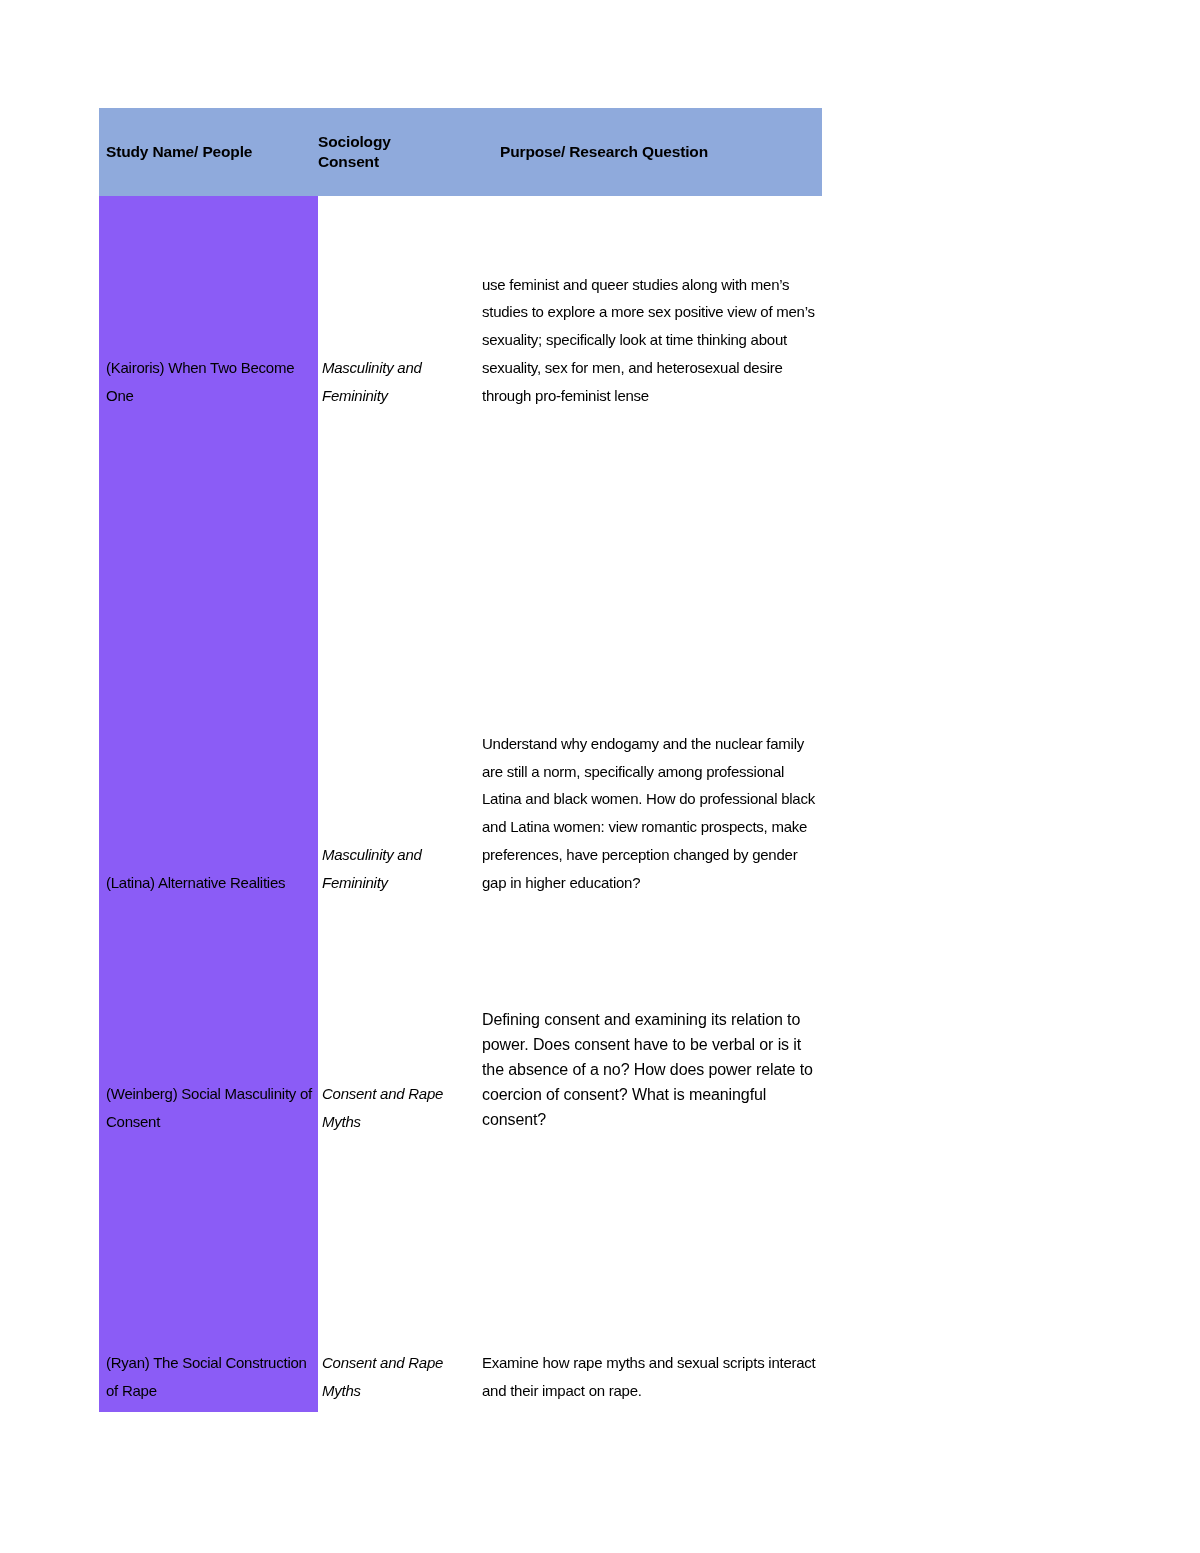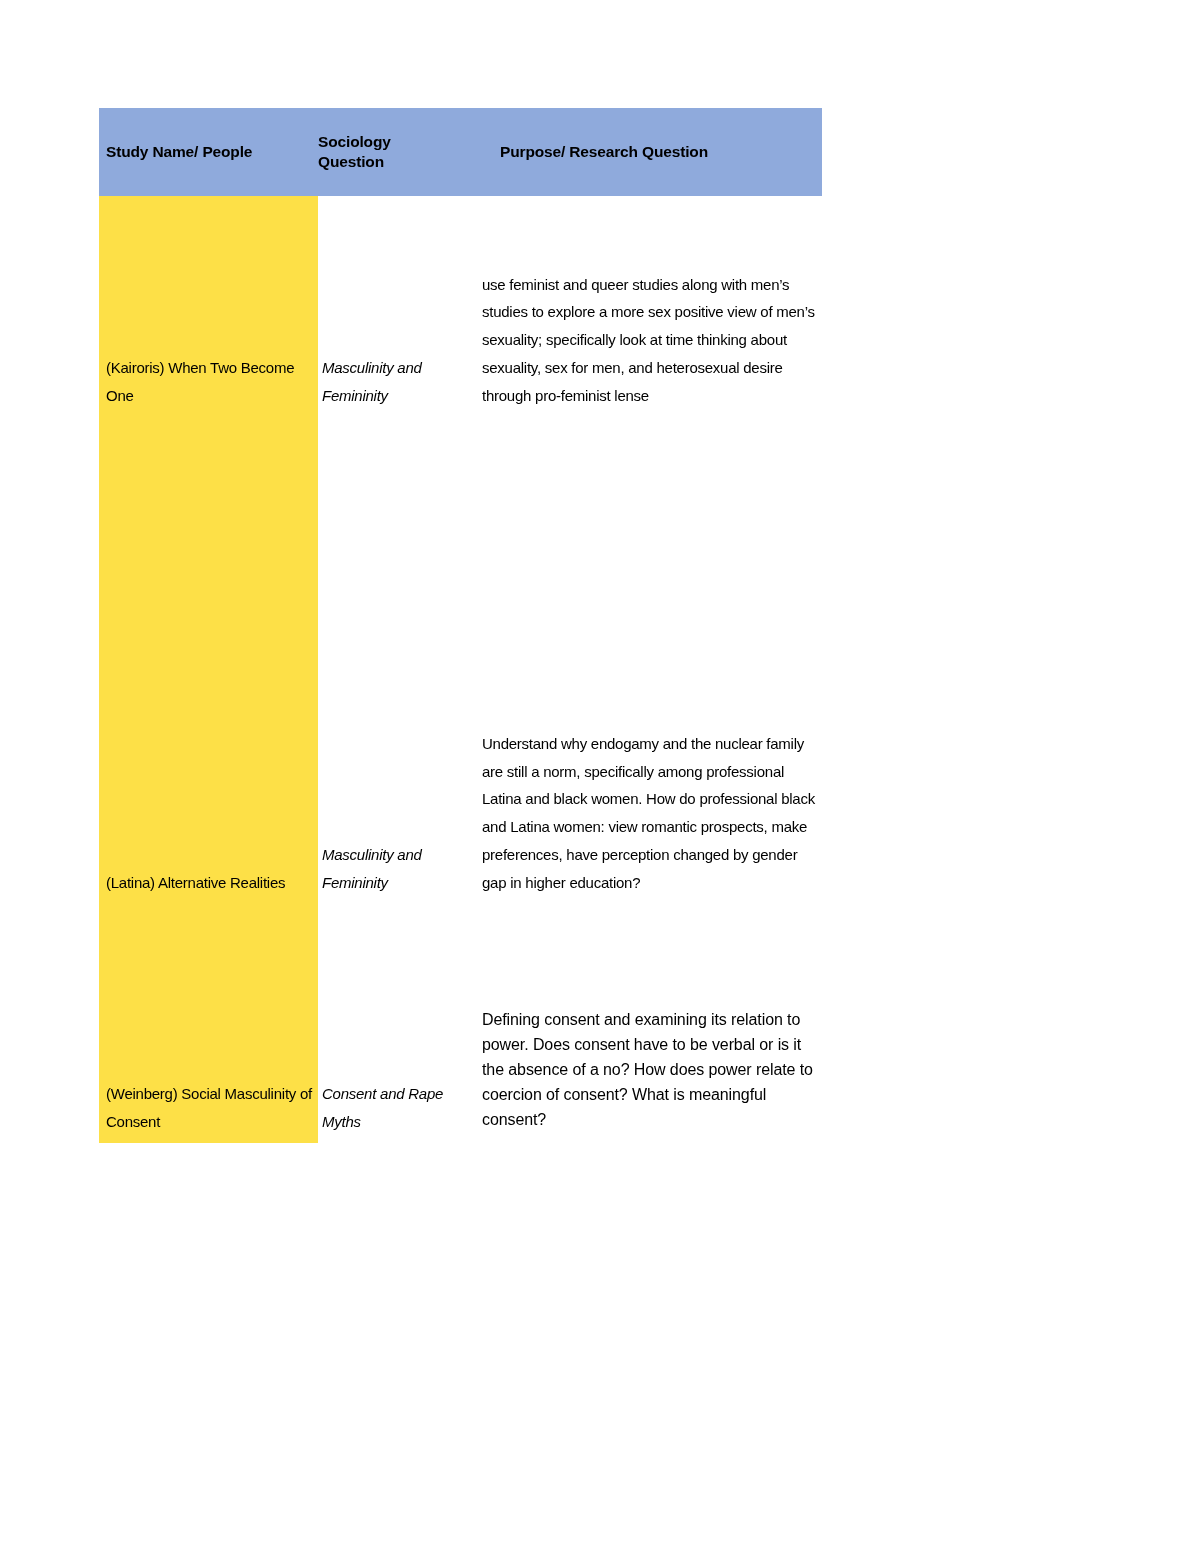--- a/index.html
+++ b/index.html
@@ -89,38 +89,38 @@
   .row-ryan     { height: 269px; }
 
   
   .cell-purpose.emphasis {
     font-size: 16px;
     line-height: 1.56;
     letter-spacing: -0.1px;
     padding-bottom: 10px !important;
   }
 </style>
-<style>.hdr-cell{background:#8FAADC;}.cell-name,.green-tail{background:#fde047;}#study-table{color:#000000;}#doc-page{background:#ffffff;}</style></head>
+<style>.hdr-cell{background:#8FAADC;}.cell-name,.green-tail{background:#8b5cf6;}#study-table{color:#000000;}#doc-page{background:#ffffff;}</style></head>
 <body>
 
 <div id="doc-page">
 
   <table id="study-table">
     <colgroup>
       <col class="c1">
         <col class="c2">
         <col class="c3">
     </colgroup>
 
     <thead>
       <tr class="hdr-row">
         <th class="hdr-cell hdr-c1">Study Name/ People</th>
         <th class="hdr-cell hdr-c2">
           <span>Sociology</span><br>
-          <span>Question</span>
+          <span>Consent</span>
         </th>
         <th class="hdr-cell hdr-c3">Purpose/ Research Question</th>
       </tr>
     </thead>
 
     <tbody>
 
       <tr class="row-kairoris">
         <td class="cell-name">(Kairoris) When Two Become One</td>
         <td class="cell-concept">Masculinity and Femininity</td>
@@ -132,17 +132,22 @@
         <td class="cell-concept">Masculinity and Femininity</td>
         <td class="cell-purpose">Understand why endogamy and the nuclear family are still a norm, specifically among professional Latina and black women. How do professional black and Latina women: view romantic prospects, make preferences, have perception changed by gender gap in higher education?</td>
       </tr>
 
       <tr class="row-weinberg">
         <td class="cell-name">(Weinberg) Social Masculinity of Consent</td>
         <td class="cell-concept">Consent and Rape Myths</td>
         <td class="cell-purpose emphasis">Defining consent and examining its relation to power. Does consent have to be verbal or is it the absence of a no? How does power relate to coercion of consent? What is meaningful consent?</td>
       </tr>
 
+      <tr class="row-ryan">
+        <td class="cell-name">(Ryan) The Social Construction of Rape</td>
+        <td class="cell-concept">Consent and Rape Myths</td>
+        <td class="cell-purpose"> Examine how rape myths and sexual scripts interact and their impact on rape.</td>
+      </tr>
 
     </tbody>
   </table>
 
 </div>
 
 </body></html>

